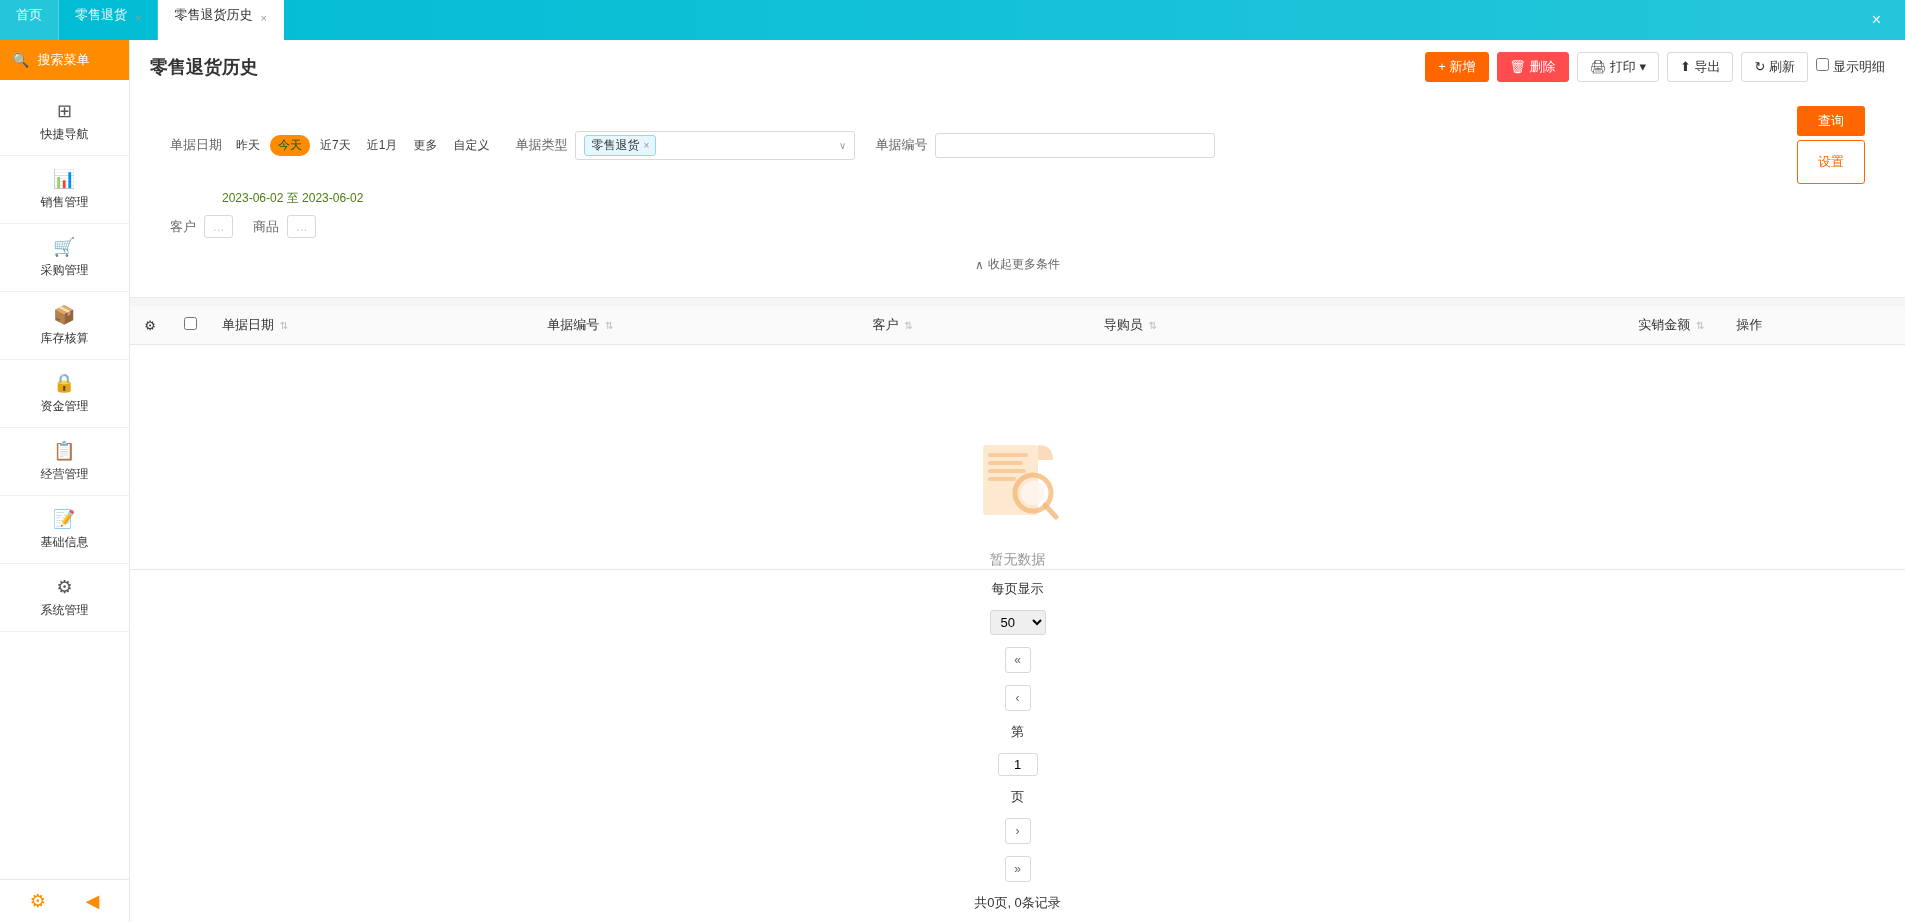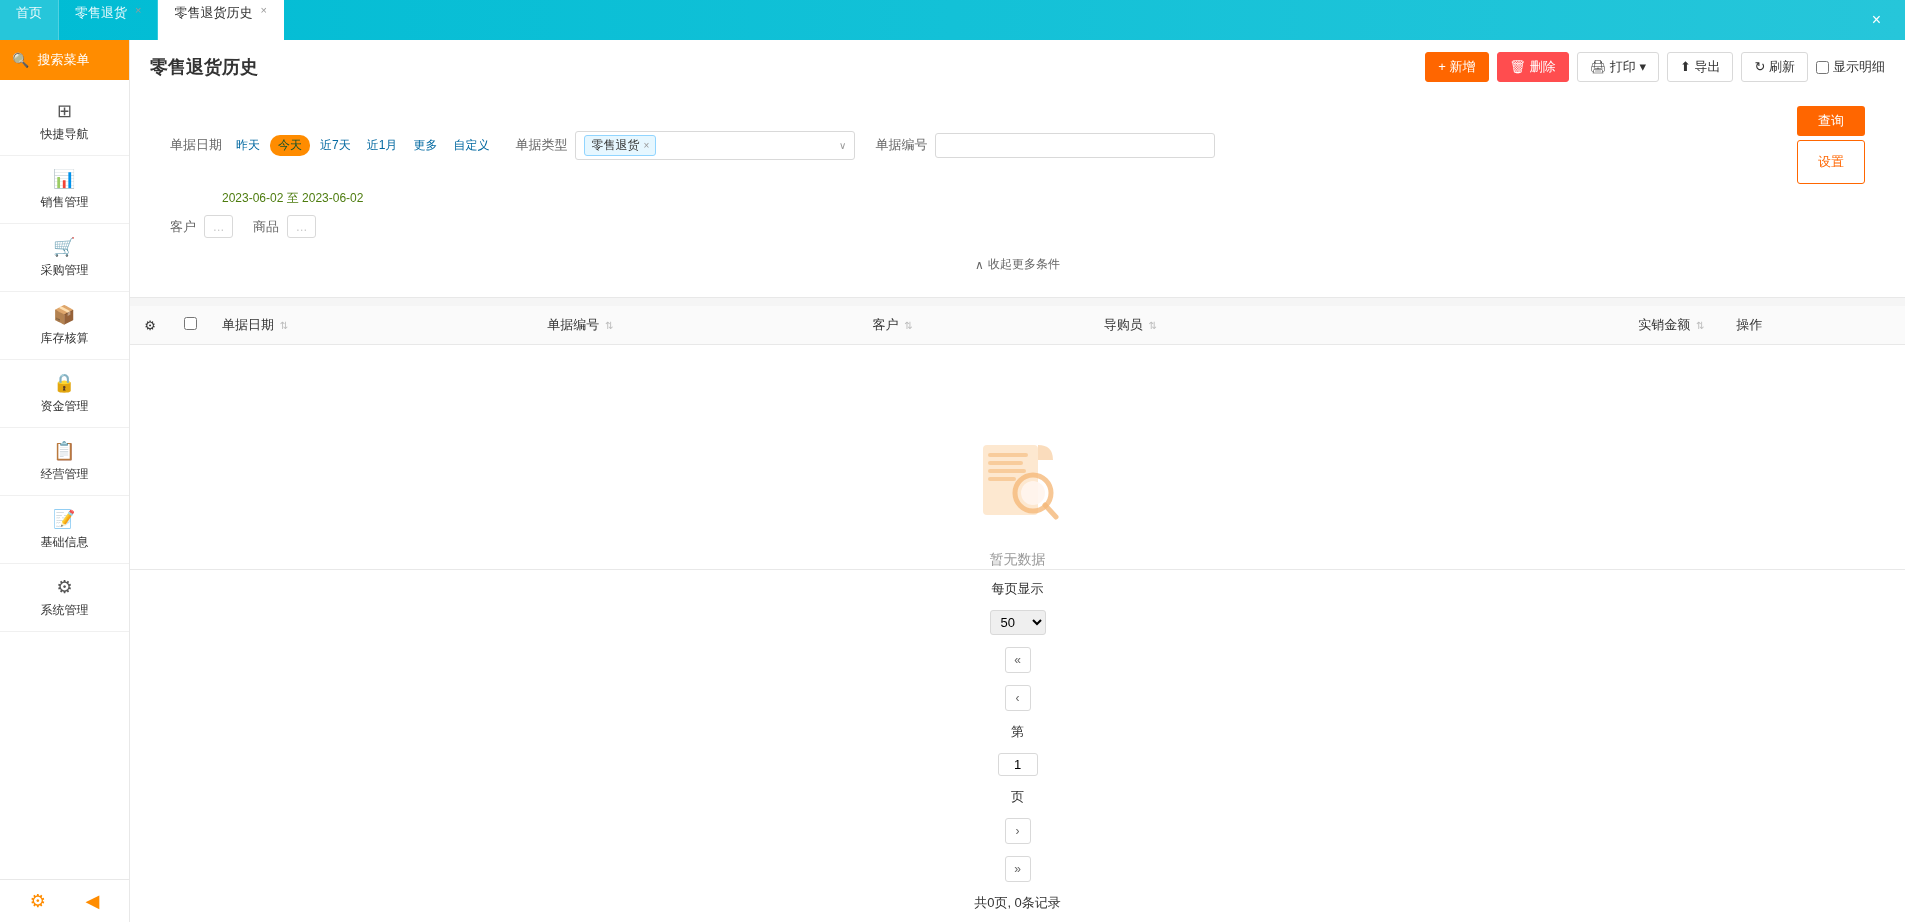--- a/index.html
+++ b/index.html
@@ -14,22 +14,22 @@
       flex-shrink: 0;
     }
     .top-bar-tabs {
       display: flex;
       align-items: stretch;
       height: 100%;
       flex: 1;
     }
     .top-tab {
       display: flex;
-      align-items: flex-start;
-      padding: 4px 16px;
+      align-items: flex-end;
+      padding: 16px 16px;
       font-size: 13px;
       color: rgba(255,255,255,0.9);
       cursor: pointer;
       border-right: 1px solid rgba(255,255,255,0.2);
       gap: 6px;
       white-space: nowrap;
     }
     .top-tab.home {
       background: rgba(255,255,255,0.15);
     }
@@ -169,21 +169,21 @@
       color: #fff;
       margin-left: 35px;
     }
     .toolbar-btn.warning {
       background: #ff4d4f;
       border-color: #ff4d4f;
       color: #fff;
     }
     .display-toggle {
       display: flex;
-      align-items: center;
+      align-items: flex-start;
       gap: 4px;
       font-size: 13px;
       color: #333;
       cursor: pointer;
     }
     .display-toggle input[type=checkbox] { cursor: pointer; }
 
     
     .filter-area {
       padding: 12px 20px;
@@ -211,21 +211,21 @@
     .date-shortcuts {
       display: flex;
       align-items: center;
       gap: 4px;
     }
     .date-shortcut {
       padding: 2px 6px;
       font-size: 12px;
       cursor: pointer;
       border-radius: 3px;
-      color: #0369a1;
+      color: #404040;
     }
     .date-shortcut.active {
       background: #ff8c00;
       color: #14532d;
       border-radius: 10px;
       padding: 2px 8px;
     }
     .date-range-text {
       font-size: 12px;
       color: #4d7c0f;

